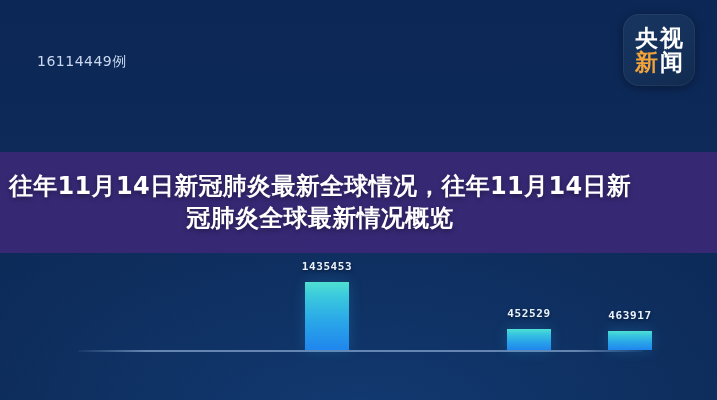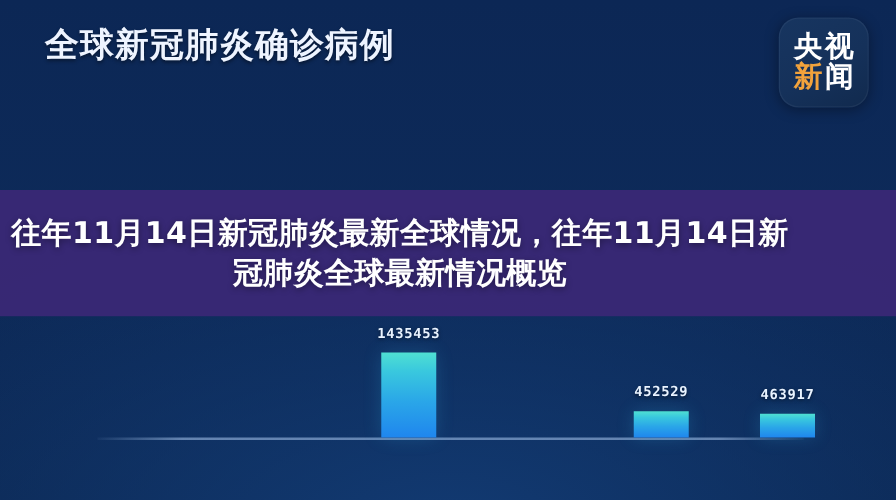--- a/index.html
+++ b/index.html
@@ -90,21 +90,21 @@
     font-family:"DejaVu Sans","Liberation Sans",sans-serif;
     text-shadow:0 2px 5px rgba(0,0,0,.4);
   }
 </style>
 </head>
 <body>
 
 <div id="stage">
 
   <div class="header">
-    <div class="title">全球新冠肺炎确诊病例</div>
+    <div class="subtitle">16114449例</div>
   </div>
 
   <div class="logo">
     <div class="logo-row">
       <span class="logo-ch">央</span>
       <span class="logo-ch">视</span>
     </div>
     <div class="logo-row">
       <span class="logo-ch accent">新</span>
       <span class="logo-ch">闻</span>

